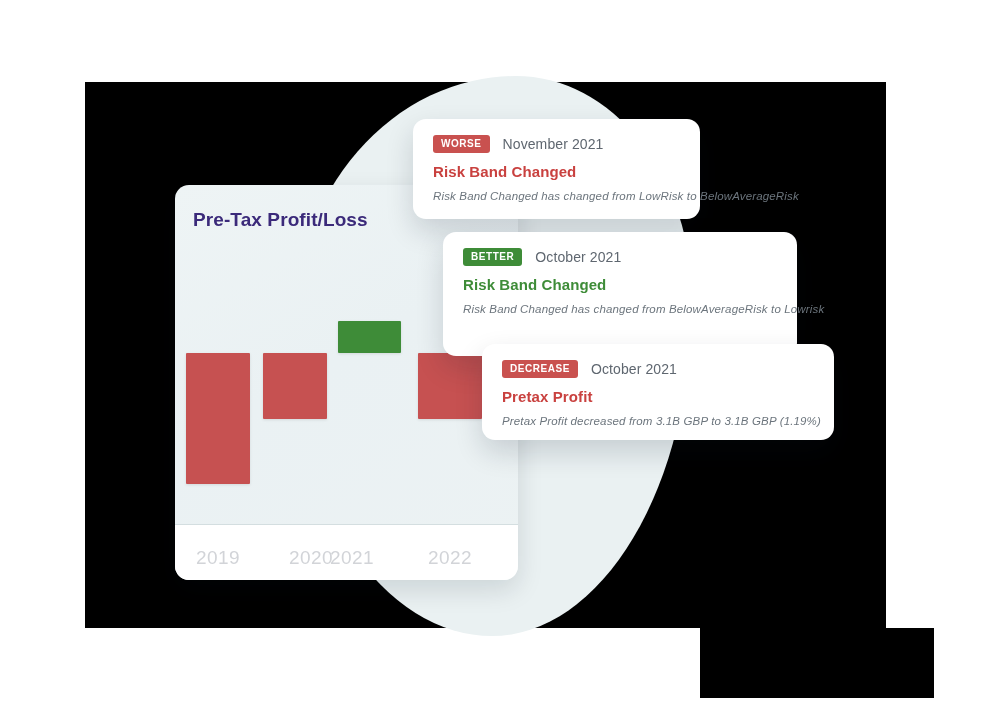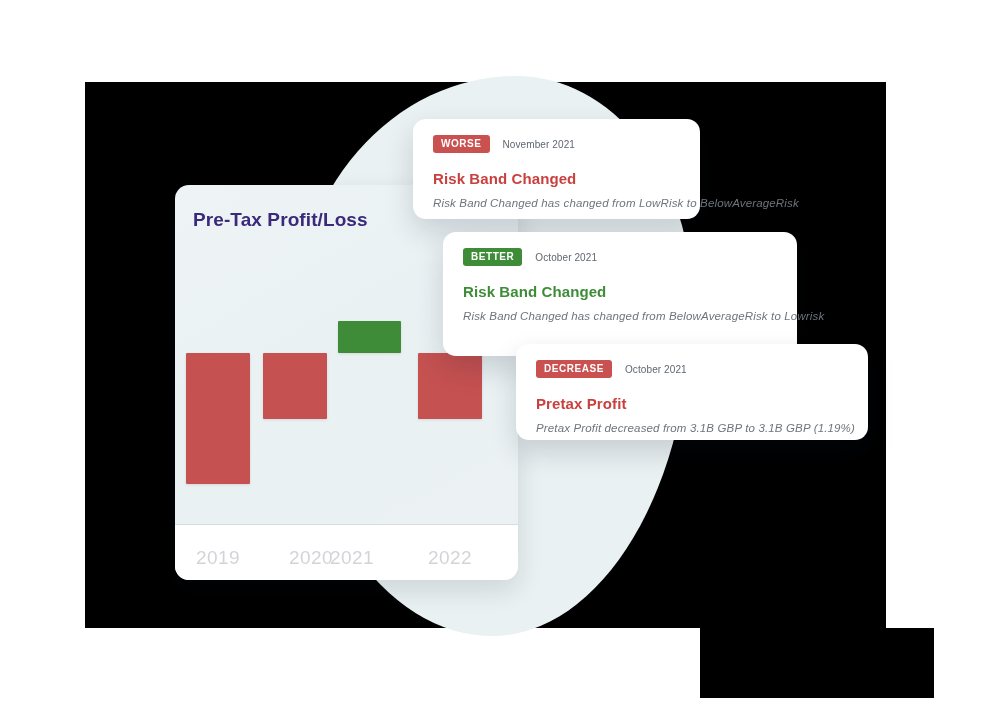--- a/index.html
+++ b/index.html
@@ -102,43 +102,43 @@
   .event-card {
     position: absolute;
     background: #ffffff;
     border-radius: 13px;
     box-shadow: 0 12px 28px rgba(12,25,45,0.16);
     z-index: 8;
     padding: 16px 20px 18px 20px;
   }
   .card-1 { left: 413px; top: 119px;  width: 287px; height: 100px; }
   .card-2 { left: 443px; top: 232px;  width: 354px; height: 124px; }
-  .card-3 { left: 516px; top: 344px;  width: 352px; height: 96px; }
+  .card-3 { left: 482px; top: 344px;  width: 352px; height: 96px; }
 
   .card-head { display: flex; align-items: center; gap: 13px; }
   .badge {
     display: inline-block;
     padding: 4px 8px 4px 8px;
     border-radius: 3px;
     color: #ffffff;
     font-size: 10px;
     font-weight: bold;
     letter-spacing: .55px;
     line-height: 1;
   }
   .badge.worse    { background: #c9514f; }
   .badge.better   { background: #3e8c38; }
   .badge.decrease { background: #c9514f; }
   .card-date {
-    font-size: 10px;
+    font-size: 14px;
     color: #5f6770;
     letter-spacing: .1px;
   }
   .card-title {
-    margin-top: 17px;
+    margin-top: 10px;
     font-size: 15px;
     font-weight: bold;
     letter-spacing: .1px;
   }
   .card-title.red   { color: #c9413f; }
   .card-title.green { color: #3e8c38; }
   .card-desc {
     margin-top: 10px;
     font-size: 11.5px;
     font-style: italic;

